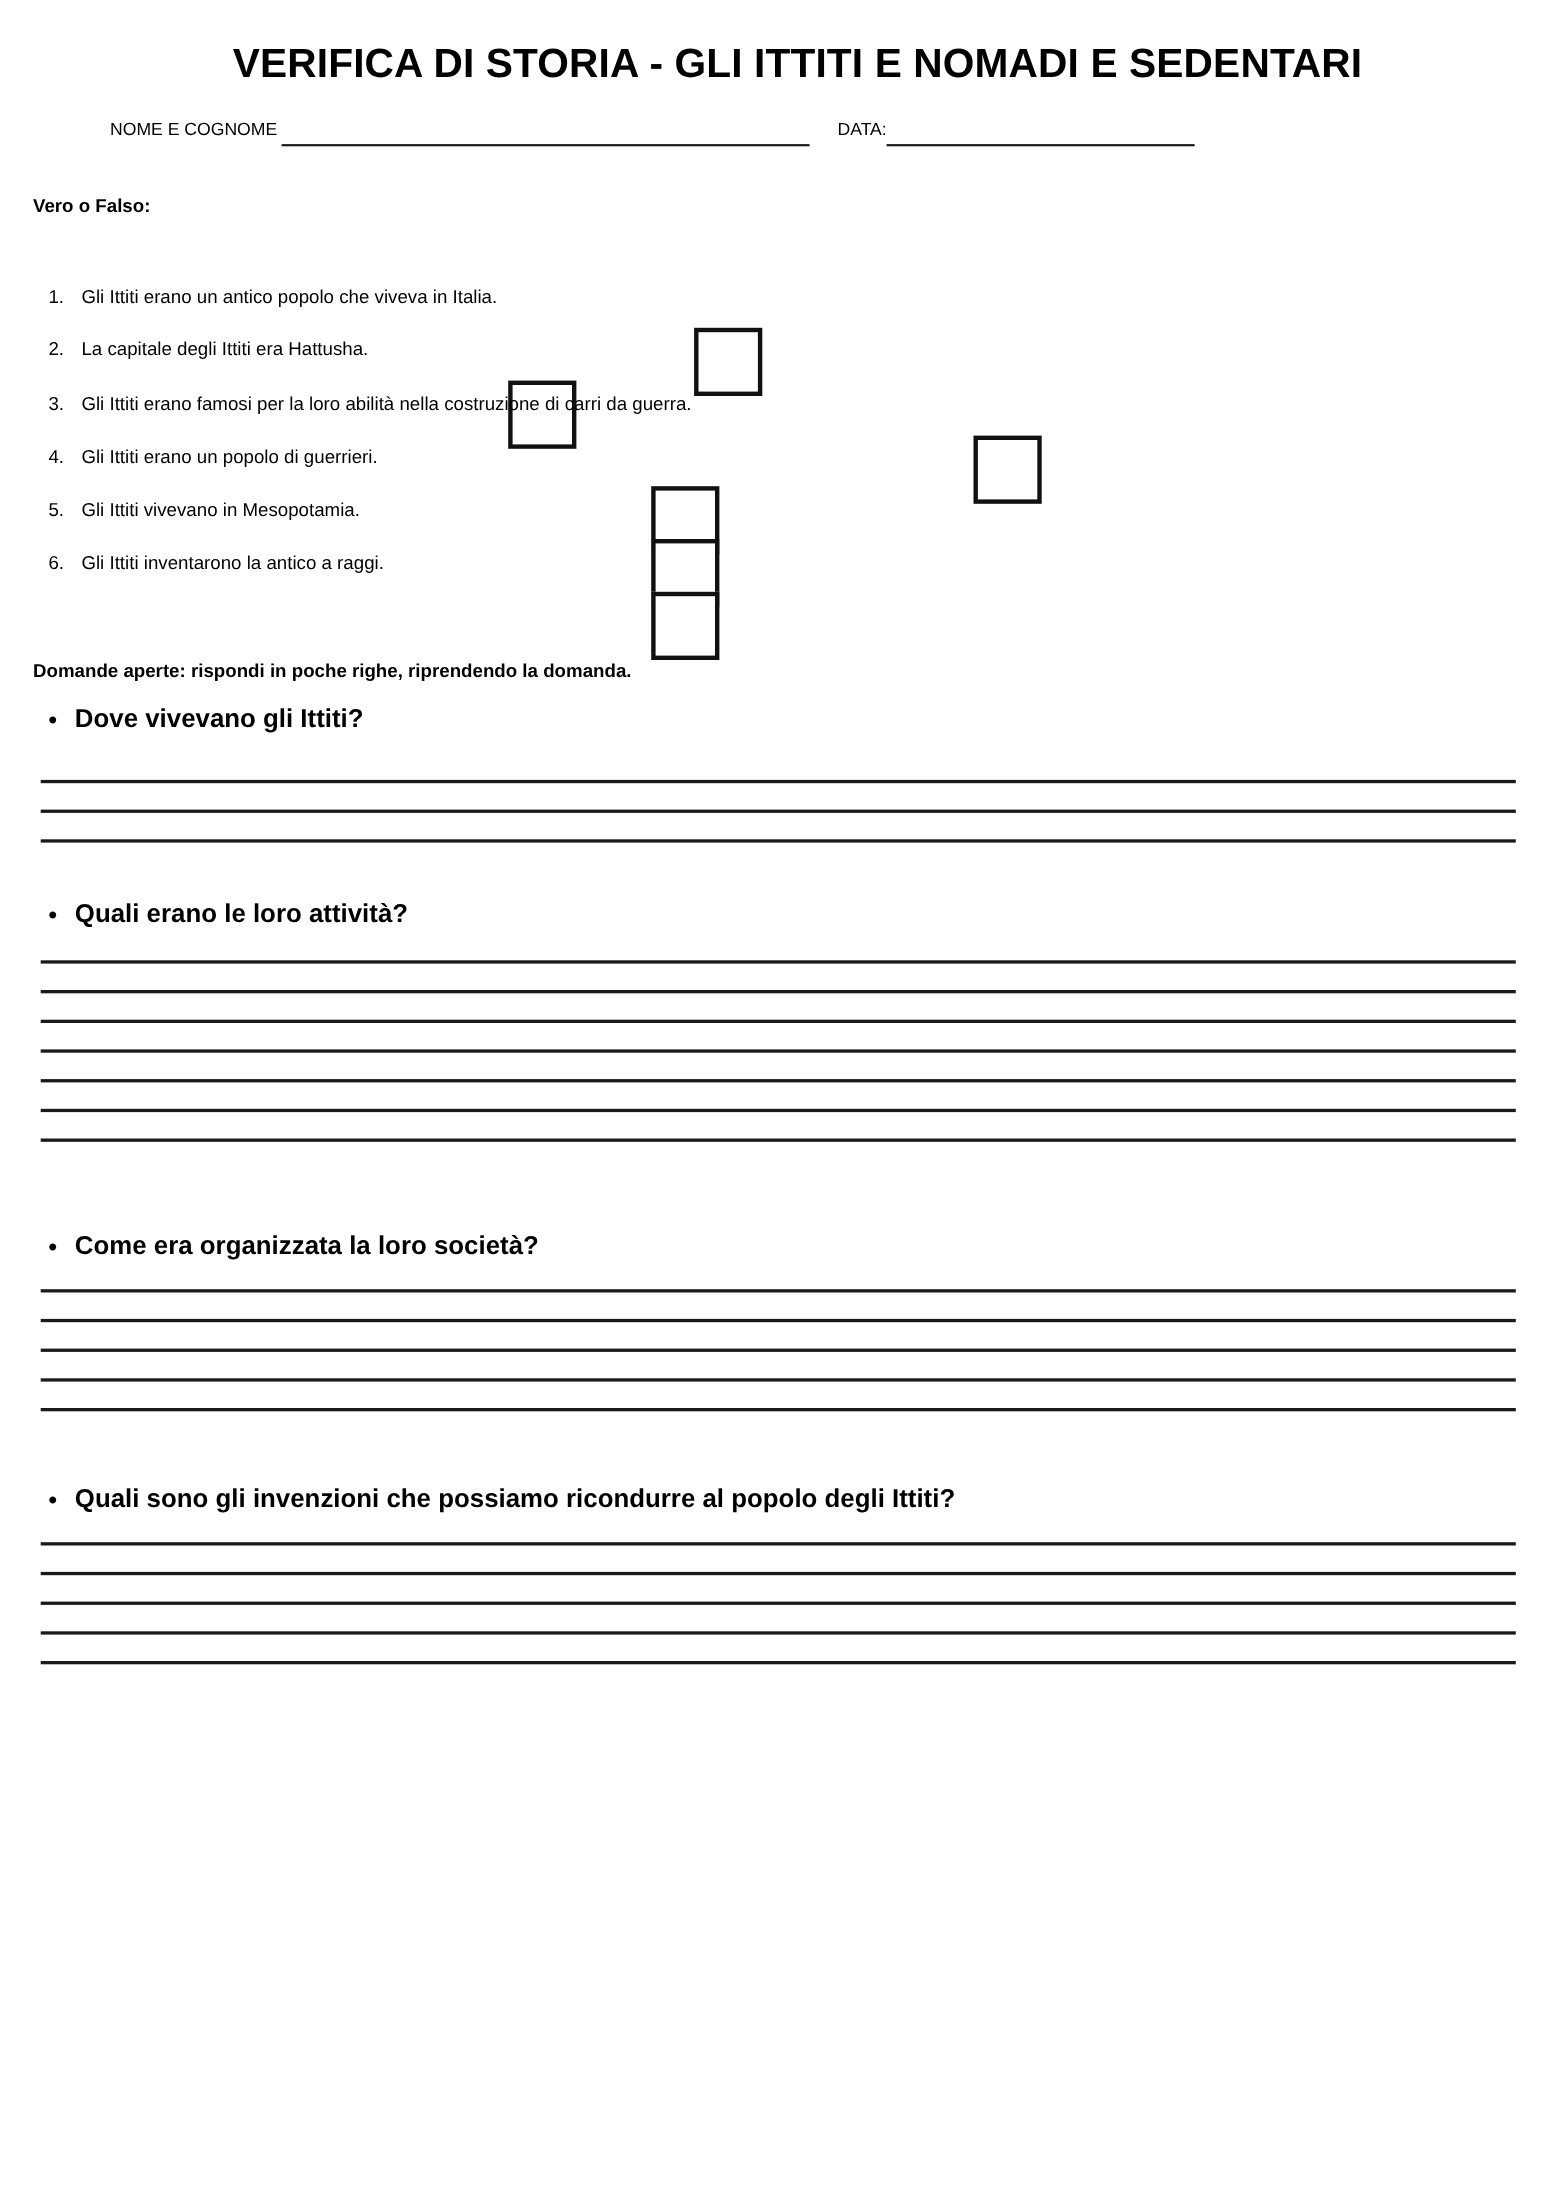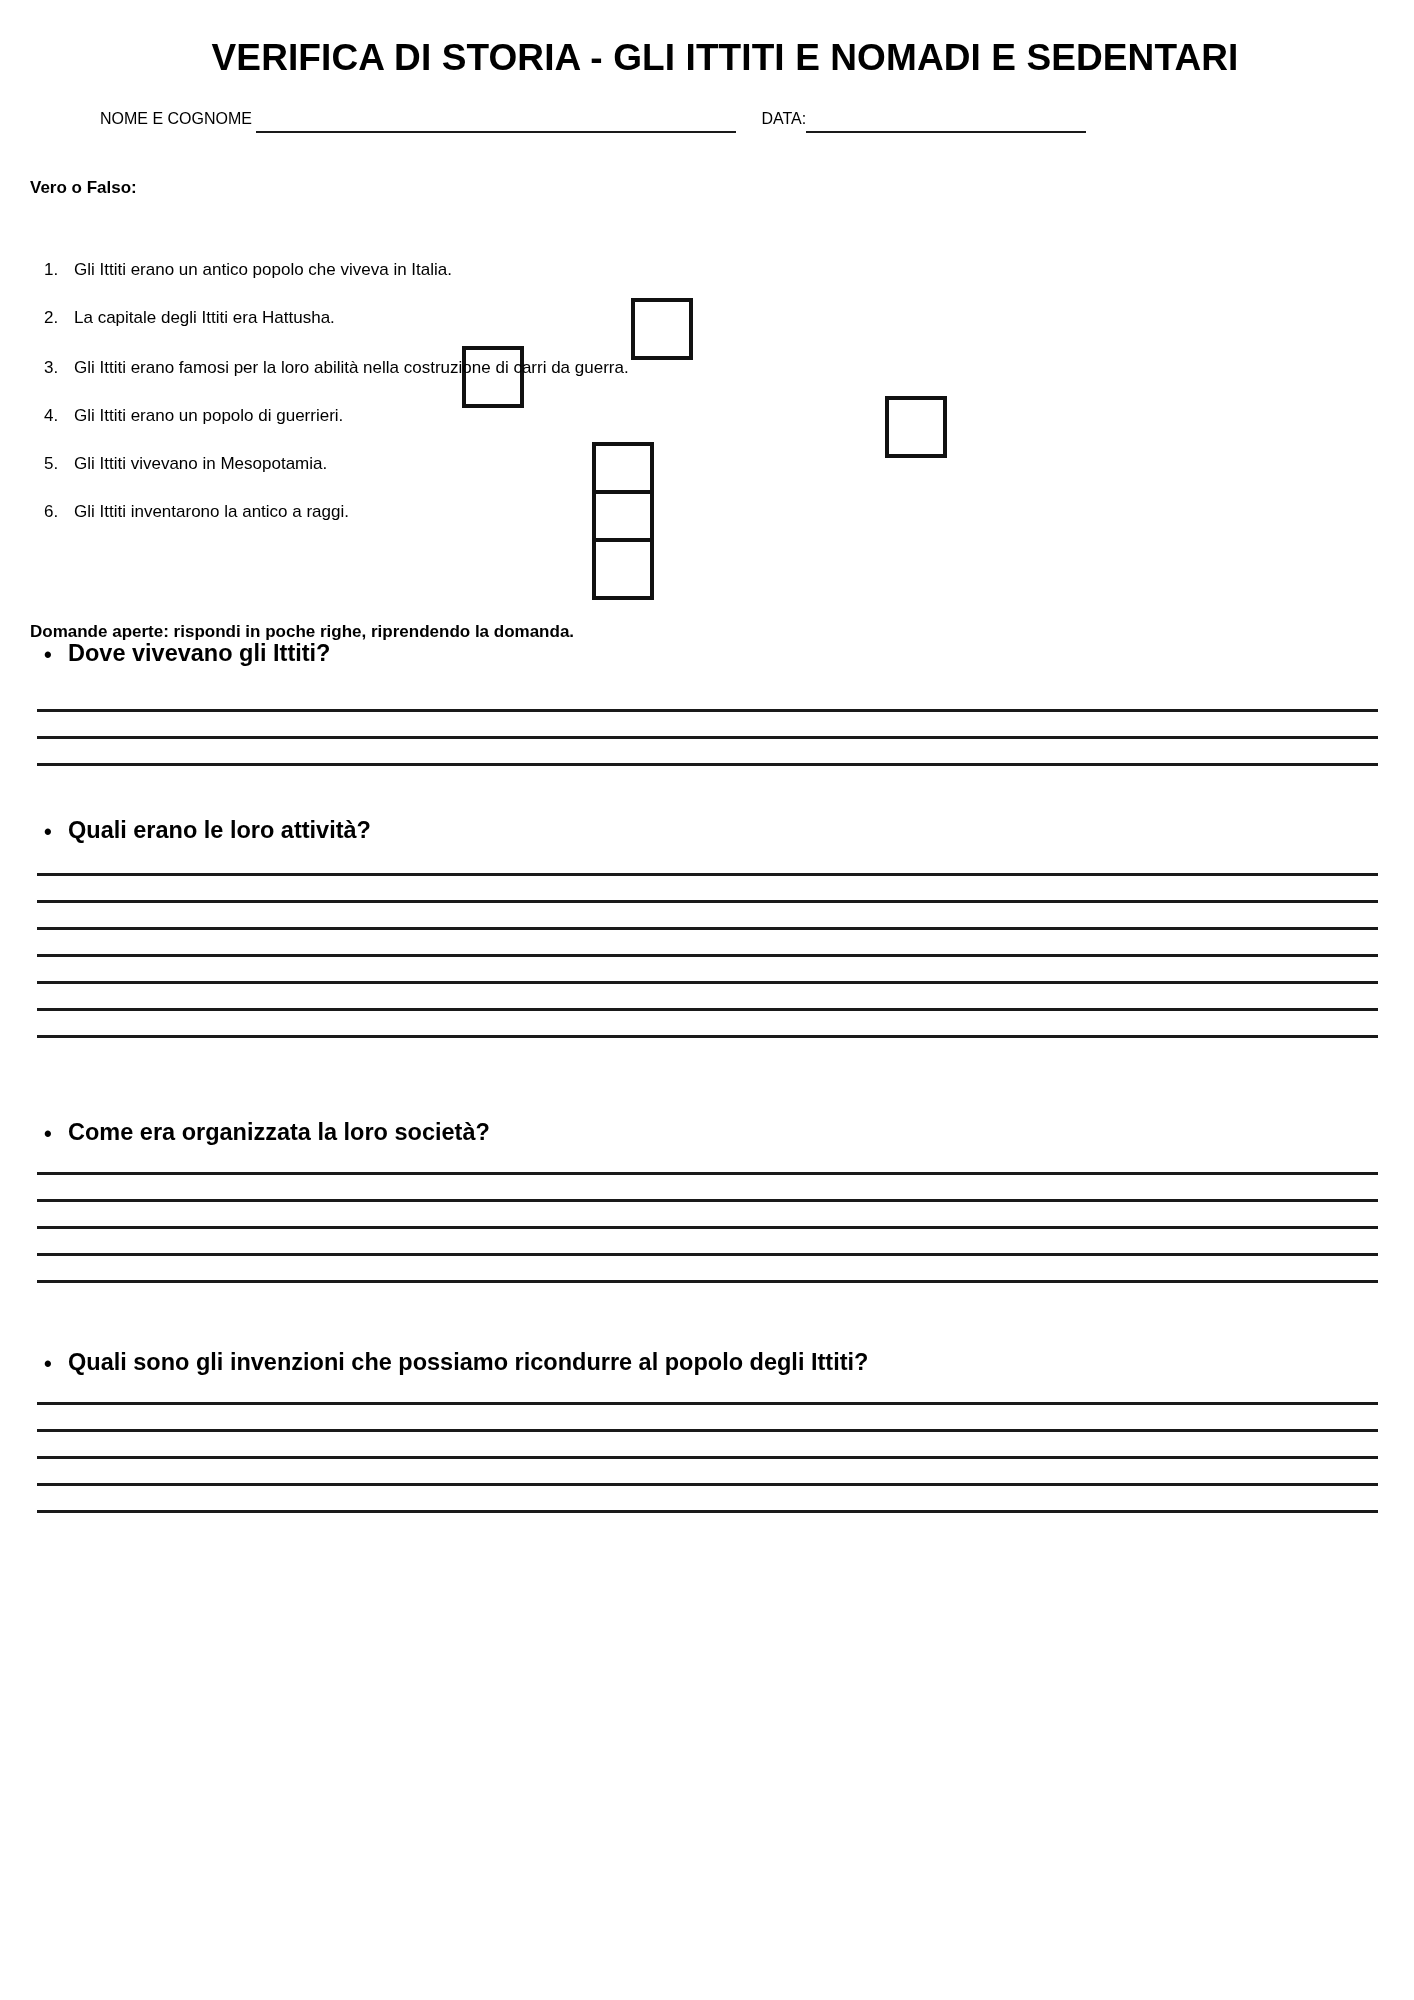--- a/index.html
+++ b/index.html
@@ -49,21 +49,21 @@
     white-space: nowrap;
   }
 
   
   .section-heading {
     position: absolute;
     font-size: 17px;
     font-weight: bold;
   }
   #vero-falso-heading { left: 30px; top: 178px; }
-  #domande-aperte-heading { left: 30px; top: 600px; margin-top: 22px; }
+  #domande-aperte-heading { left: 30px; top: 600px; }
 
   
   .tf-list {
     position: absolute;
     left: 44px;
     top: 246px;
     width: 1200px;
     margin: 0;
     padding: 0;
     list-style: none;

